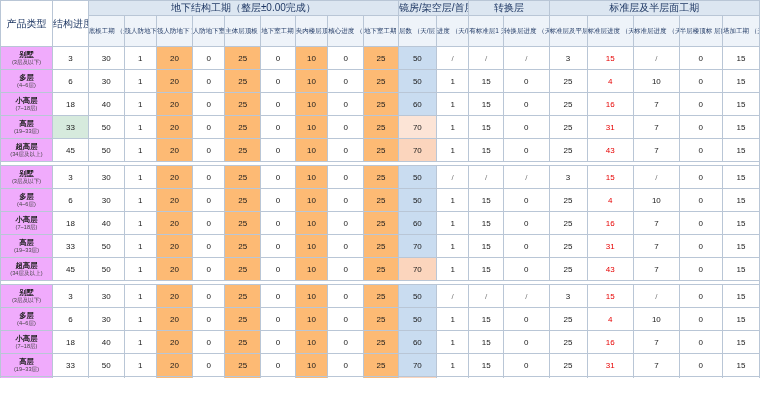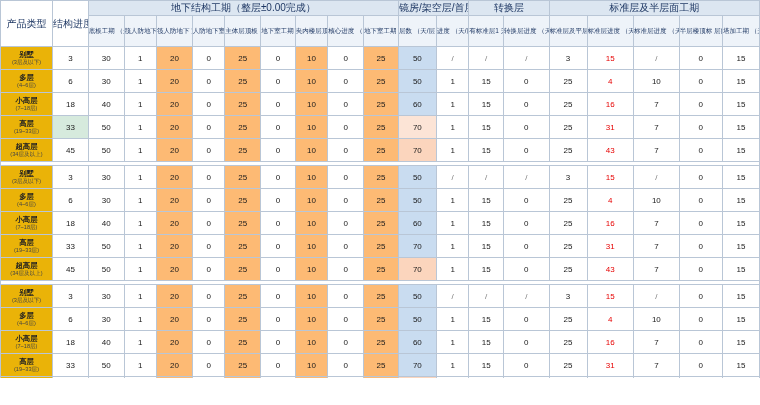--- a/index.html
+++ b/index.html
@@ -22,21 +22,21 @@
   }
   
   .hdr-top td{background:#dce6f1;font-size:10px;color:#1f3864;height:14px;font-weight:bold;}
   .hdr-sub td{background:#eef3f9;font-size:6.5px;color:#1f3864;height:30px;line-height:1.15;font-weight:bold;}
   .corner{background:#ffffff !important;margin-left:44px;}
   .corner-title{font-size:11px;font-weight:bold;color:#000;}
   .corner-title2{font-size:10px;font-weight:bold;color:#000;}
 
   
   tr.drow td{height:22px;font-size:8px;}
-  .c-prod{background:#eab308;font-size:6.2px;line-height:1.25;color:#222;}
+  .c-prod{background:#f0abfc;font-size:6.2px;line-height:1.25;color:#222;}
   .c-prod b{font-size:7.4px;display:block;}
   .c-prod span{font-size:5.6px;color:#444;display:block;}
   .c-days{font-weight:bold;font-size:9px;background:#ffffff;}
   .c-blue{background:#fdba74;}
   .c-blue-deep{background:#c9dcf0;}
   .c-orange{background:#fce4d6;}
   .c-orange2{background:#fbd5bd;}
   .c-white{background:#ffffff;}
   .c-bold{font-weight:bold;}
   .c-red{color:#e60000;font-weight:bold;}

